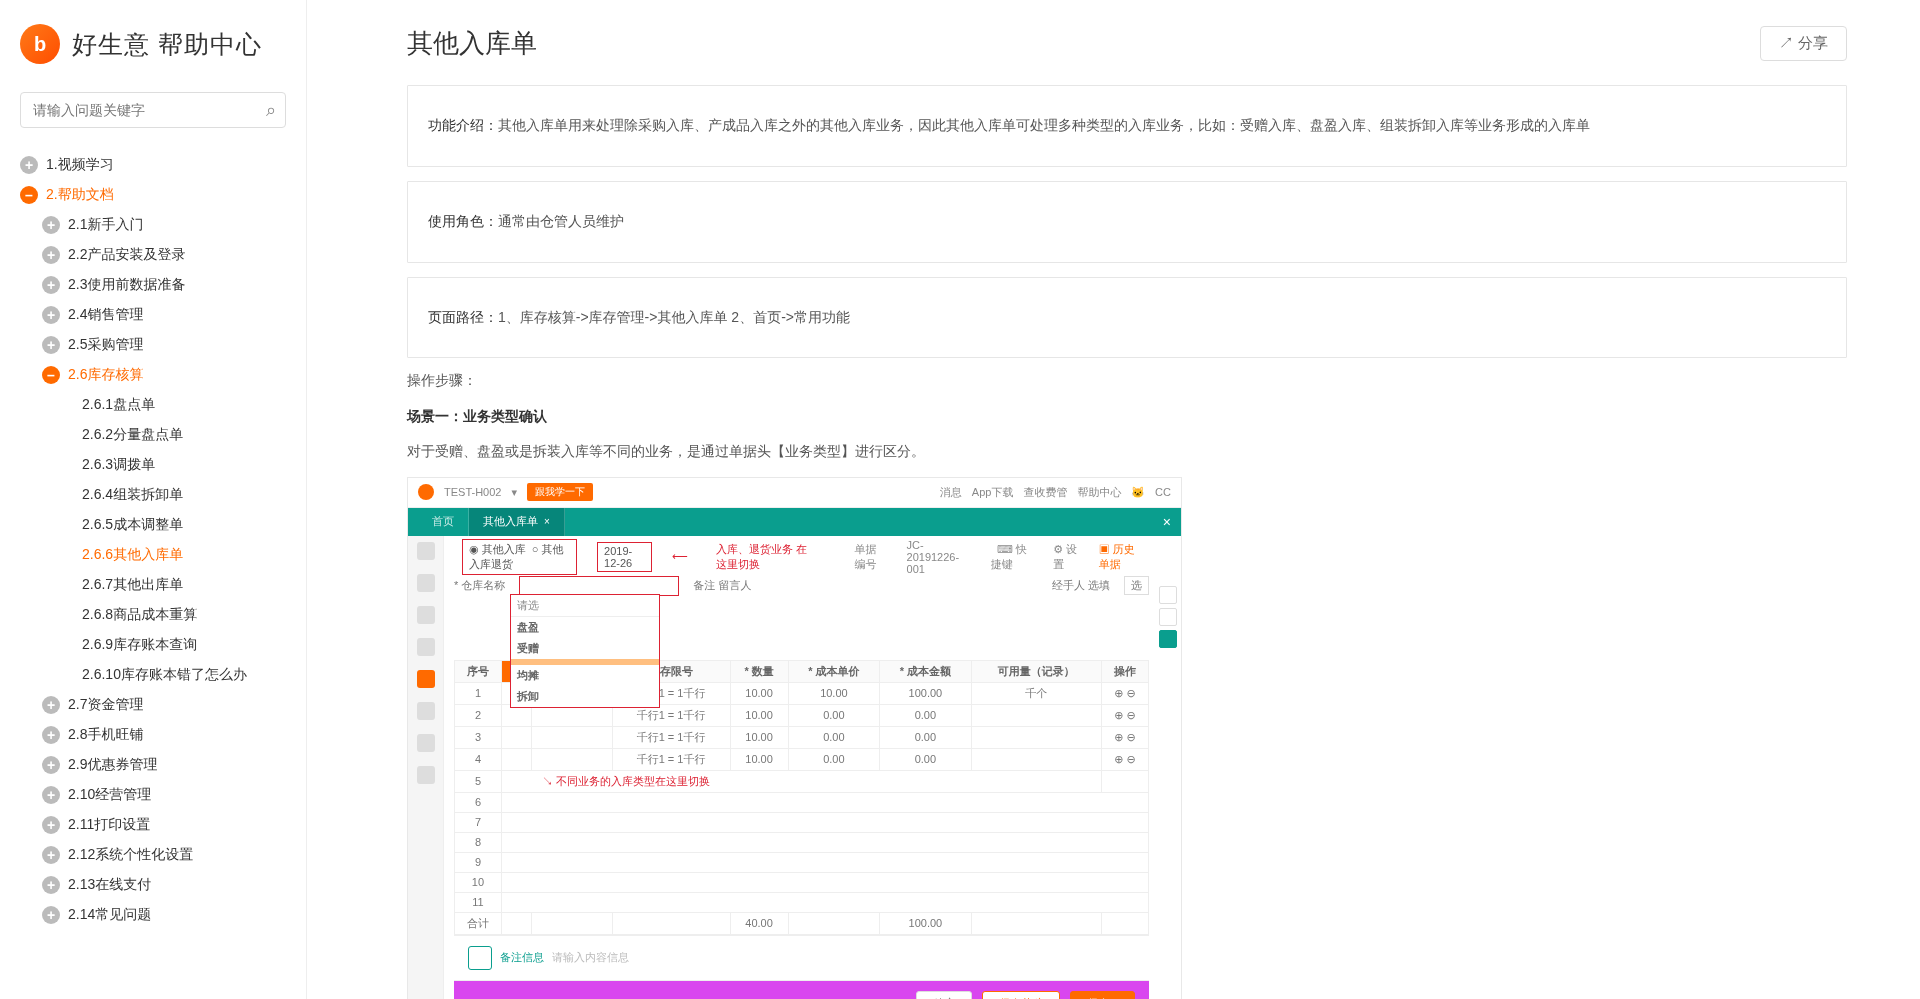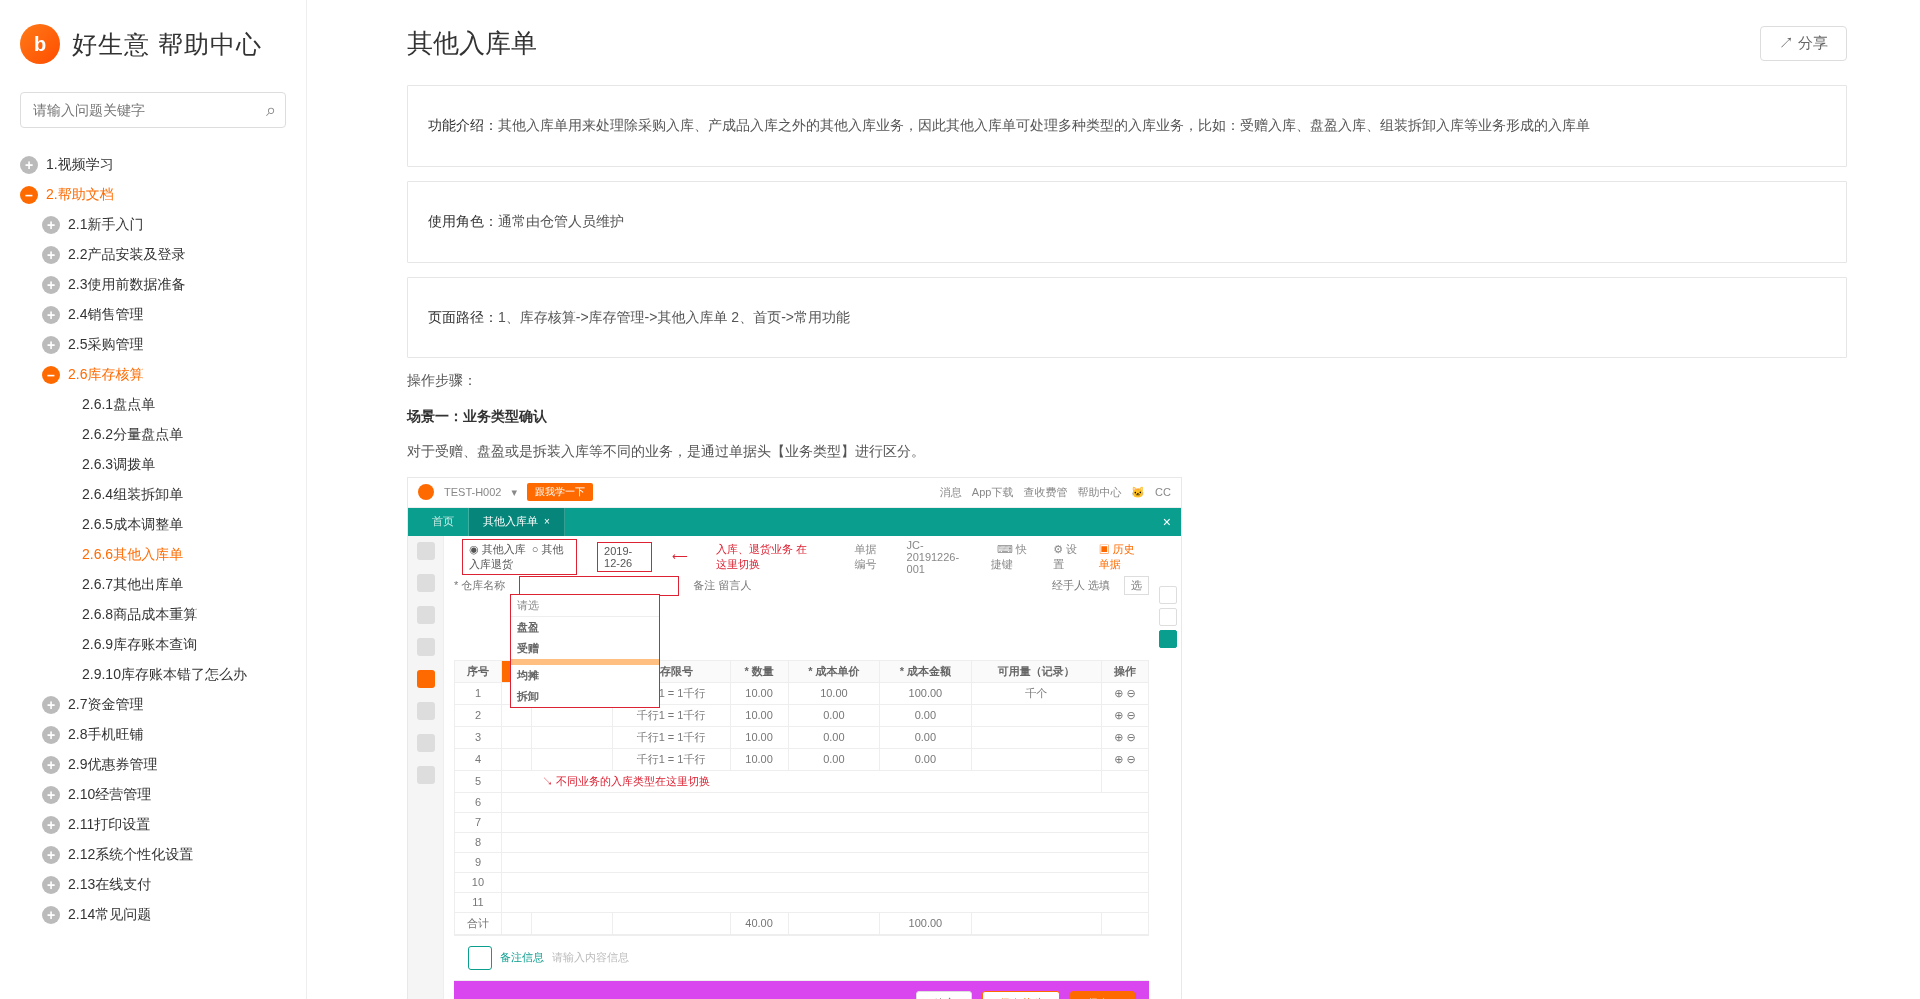--- a/index.html
+++ b/index.html
@@ -133,21 +133,21 @@
     <div class="tree-item level3">
         <span>2.6.7其他出库单</span>
       </div>
     <div class="tree-item level3">
         <span>2.6.8商品成本重算</span>
       </div>
     <div class="tree-item level3">
         <span>2.6.9库存账本查询</span>
       </div>
     <div class="tree-item level3">
-        <span>2.9.10库存账本错了怎么办</span>
+        <span>2.6.10库存账本错了怎么办</span>
       </div>
     <div class="tree-item level2">
         <span class="tree-icon">+</span>
         <span>2.7资金管理</span>
       </div>
     <div class="tree-item level2">
         <span class="tree-icon">+</span>
         <span>2.8手机旺铺</span>
       </div>
     <div class="tree-item level2">

